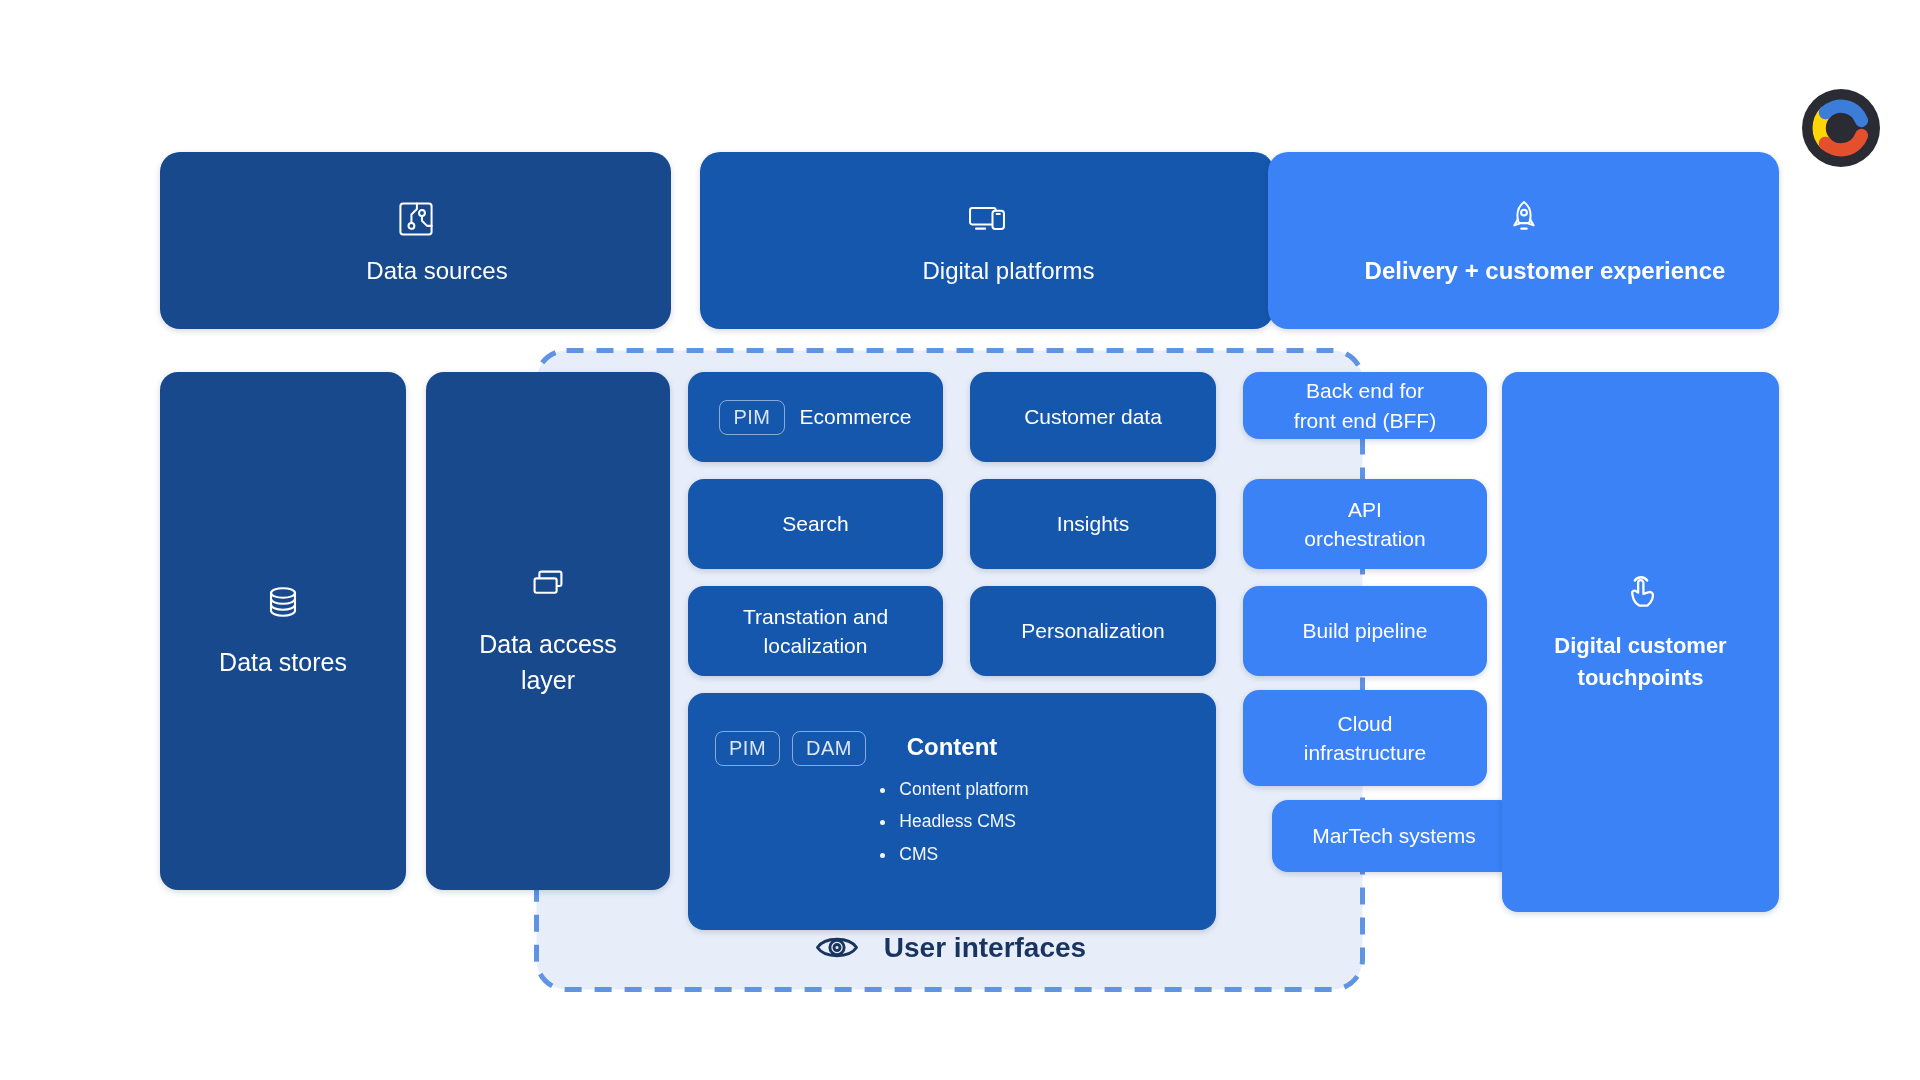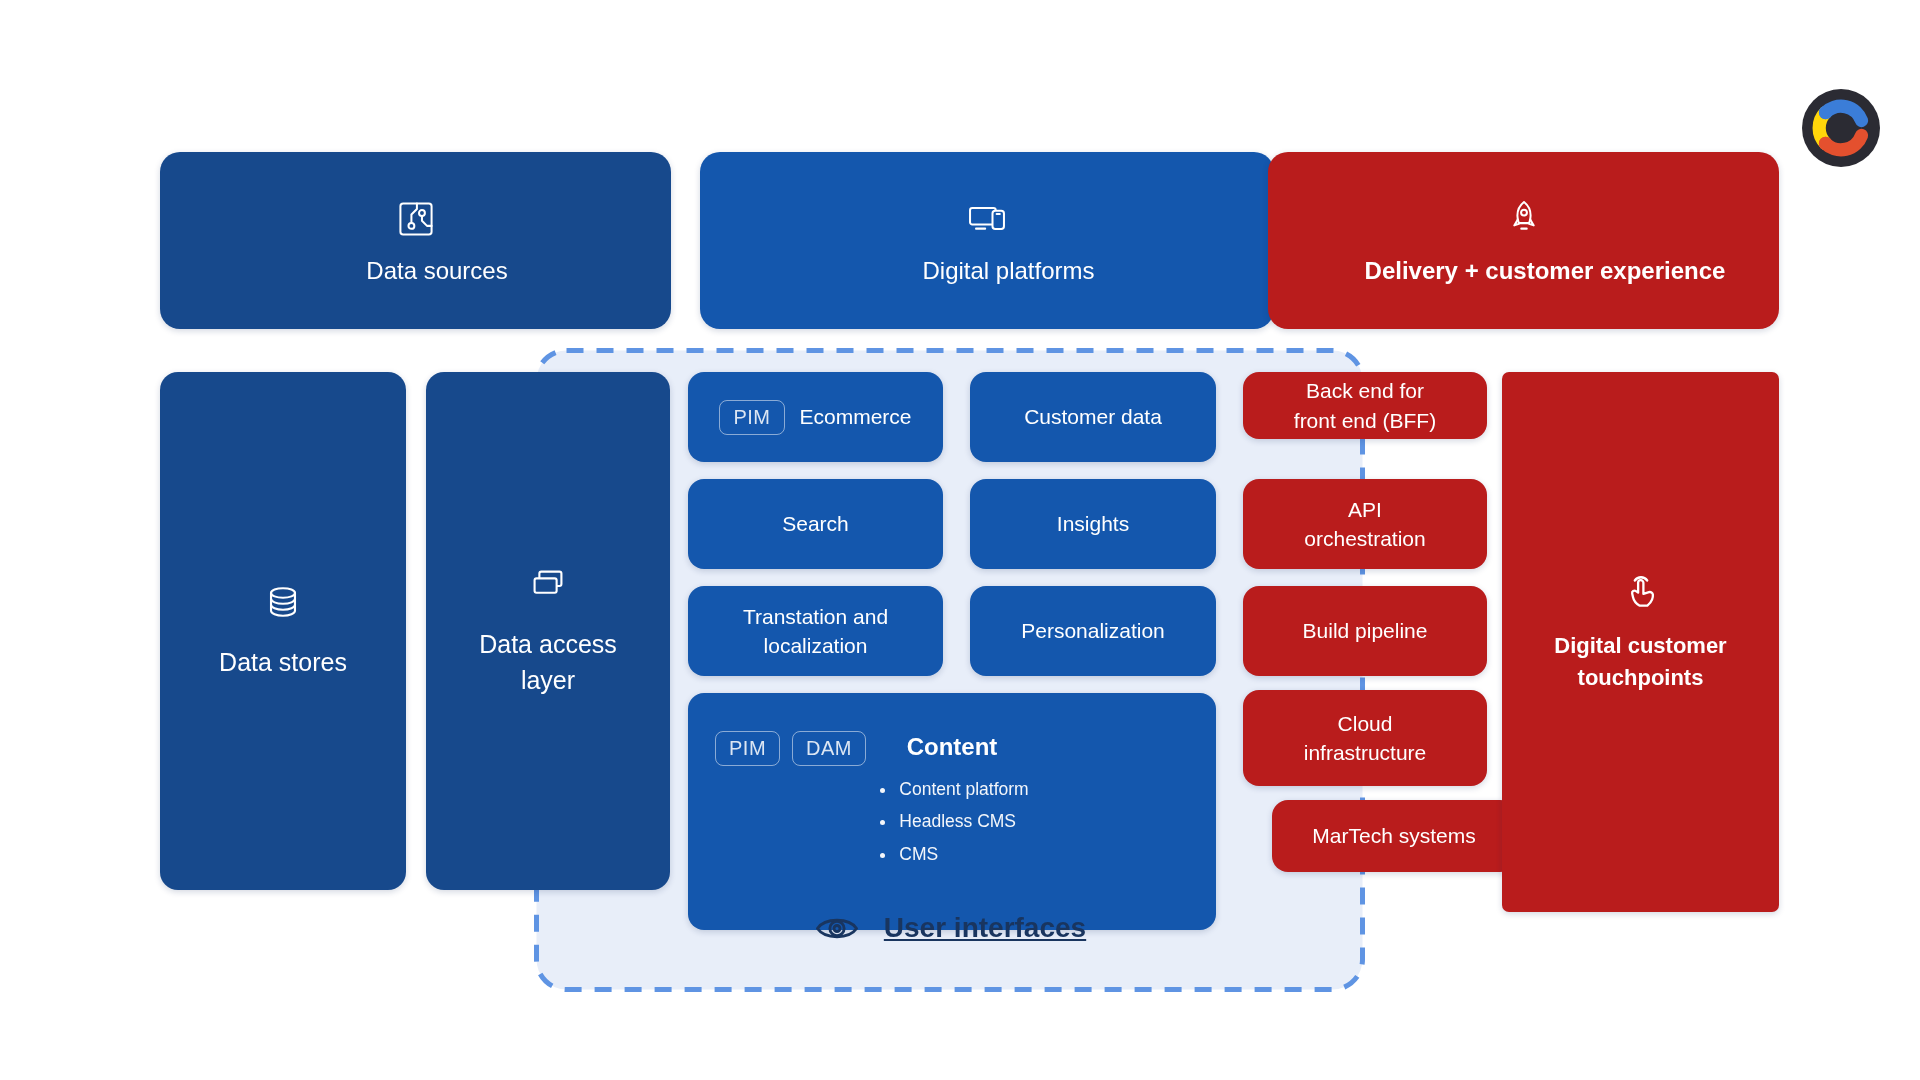--- a/index.html
+++ b/index.html
@@ -10,21 +10,21 @@
     -webkit-font-smoothing:antialiased;
   }
   .abs{position:absolute;}
   .card{
     position:absolute;border-radius:16px;color:#fff;
     display:flex;align-items:center;justify-content:center;
     box-shadow:0 2px 6px rgba(14,40,90,.18);
   }
   .navy{background:#17498C;}
   .med{background:#1457AD;}
-  .bright{background:#b91c1c;}
+  .bright{background:#3b82f6;}
   .hdr{border-radius:20px;flex-direction:column;gap:16px;}
   .hdr .label{font-size:24px;margin-left:43px;}
   .hdr.bold .label{font-weight:700;}
   .panel{border-radius:18px;flex-direction:column;gap:18px;}
   .panel .label{font-size:25px;line-height:1.45;text-align:center;}
   .svc .label{font-size:21px;line-height:1.4;text-align:center;}
   .label{white-space:pre-line;}
   .tag{
     display:inline-flex;align-items:center;justify-content:center;
     border:1.5px solid rgba(255,255,255,.5);border-radius:8px;
@@ -36,29 +36,28 @@
   .content-box{flex-direction:column;justify-content:flex-start;padding-top:40px;}
   .content-tags{position:absolute;left:27px;top:38px;display:flex;gap:12px;}
   .content-title{font-size:24px;font-weight:700;}
   .bullets{
     margin:12px 0 0;padding-left:22px;text-align:left;
     font-size:17.5px;line-height:1.85;color:rgba(255,255,255,.95);
     width:max-content;
   }
   .bullets li{padding-left:2px;}
   
-  .touch{justify-content:center;flex-direction:column;padding-bottom:22px;border-radius:7px;}
+  .touch{justify-content:center;flex-direction:column;padding-bottom:22px;}
   .touch .title{font-size:22px;font-weight:700;line-height:1.45;text-align:center;margin-top:16px;}
   .touch .bullets{align-self:flex-start;margin:18px 0 0 52px;padding-left:24px;font-size:17px;line-height:1.5;}
   
   .ui-row{
     left:537px;top:912px;width:826px;height:52px;
-    display:flex;align-items:flex-start;justify-content:center;gap:24px;
+    display:flex;align-items:flex-end;justify-content:center;gap:24px;
     color:#19355F;
-    text-decoration:underline;
   }
   .ui-row .label{font-size:28px;font-weight:700;}
   svg{display:block;}
   .icon{flex:0 0 auto;}
 </style>
 </head>
 <body>
 
 <div class="abs" style="left:1802px;top:89px;width:78px;height:78px;">
   <svg width="78" height="78" viewBox="0 0 100 100">

